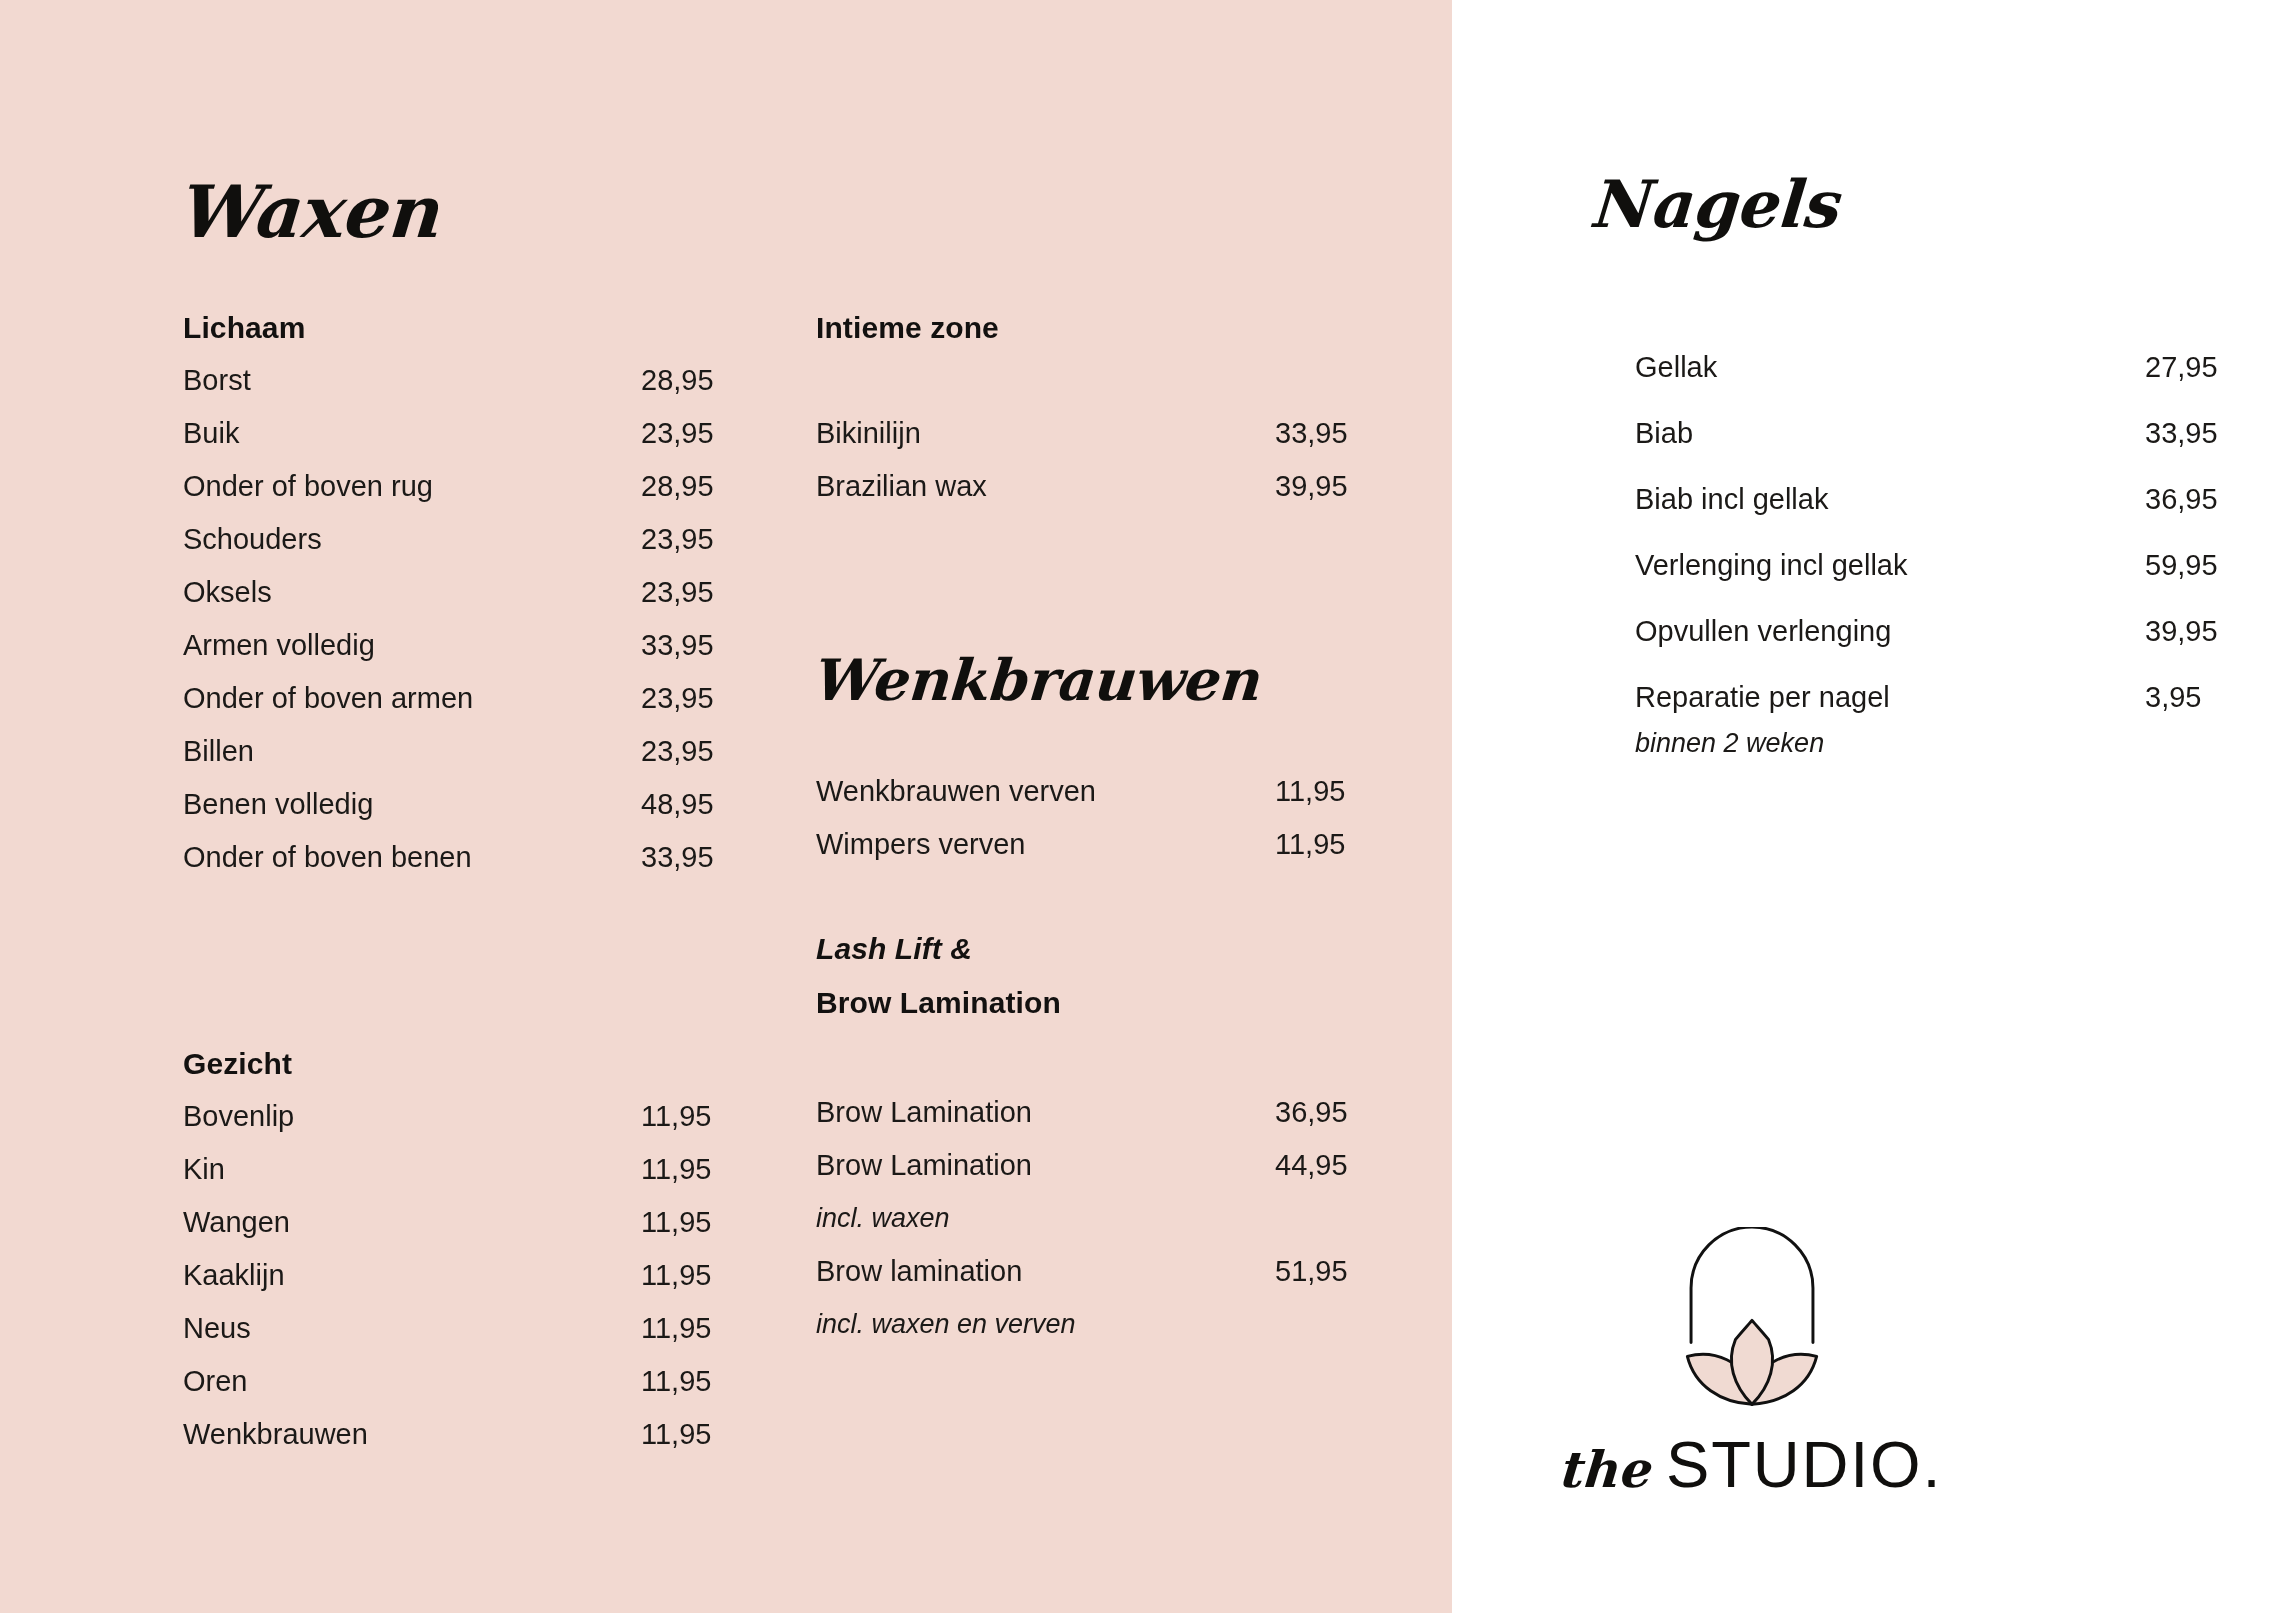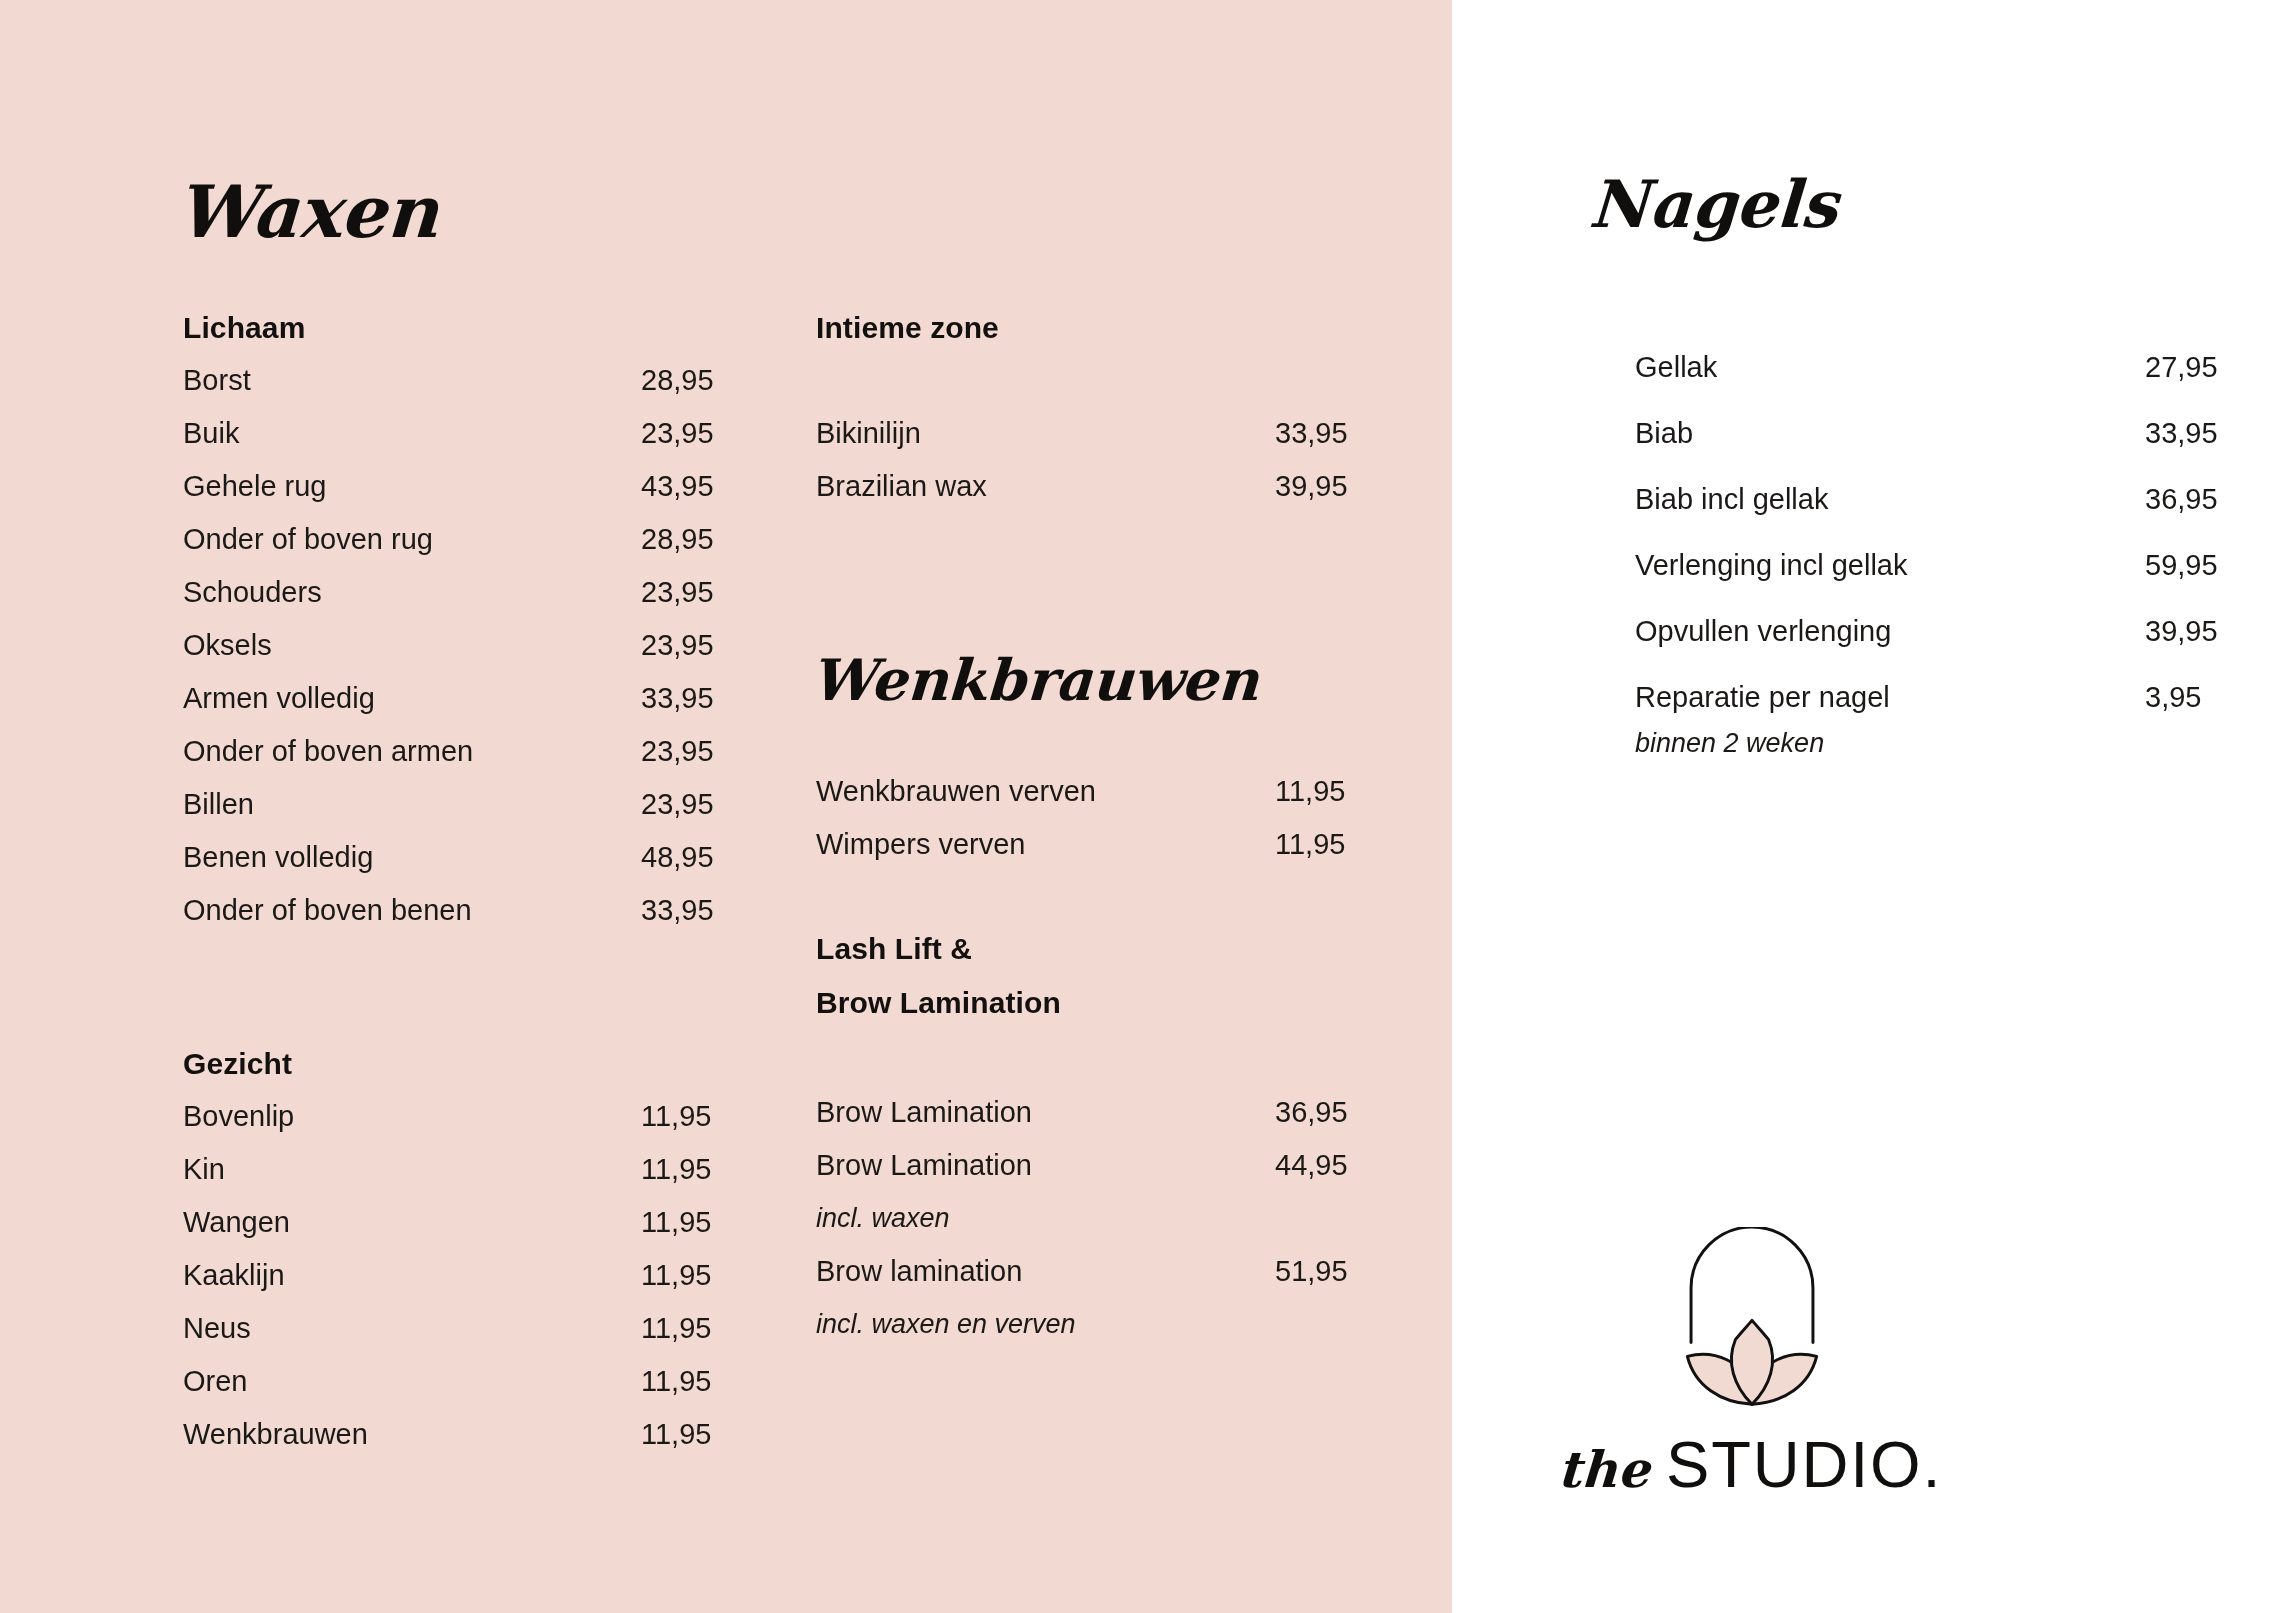--- a/index.html
+++ b/index.html
@@ -139,24 +139,20 @@
   <div class="rows col-left" style="left:183px; top:362px; width:572px;">
     <div class="row">
       <span class="label">Borst</span>
       <span class="price">28,95</span>
     </div>
     <div class="row">
       <span class="label">Buik</span>
       <span class="price">23,95</span>
     </div>
     <div class="row">
-      <span class="label">Gehele rug</span>
-      <span class="price">43,95</span>
-    </div>
-    <div class="row">
       <span class="label">Onder of boven rug</span>
       <span class="price">28,95</span>
     </div>
     <div class="row">
       <span class="label">Schouders</span>
       <span class="price">23,95</span>
     </div>
     <div class="row">
       <span class="label">Oksels</span>
       <span class="price">23,95</span>
@@ -235,21 +231,21 @@
     <div class="row">
       <span class="label">Wenkbrauwen verven</span>
       <span class="price">11,95</span>
     </div>
     <div class="row">
       <span class="label">Wimpers verven</span>
       <span class="price">11,95</span>
     </div>
   </div>
 
-  <div class="sub-head" style="position:absolute; left:816px; top:932px;">Lash Lift &amp;</div>
+  <div class="sub-head" style="position:absolute; left:816px; top:932px;font-style:italic;">Lash Lift &amp;</div>
   <div class="sub-head" style="position:absolute; left:816px; top:986px;">Brow Lamination</div>
 
   <div class="rows col-mid" style="left:816px; top:1094px; width:572px;">
     <div class="row">
       <span class="label">Brow Lamination</span>
       <span class="price">36,95</span>
     </div>
     <div class="row">
       <span class="label">Brow Lamination</span>
       <span class="price">44,95</span>

